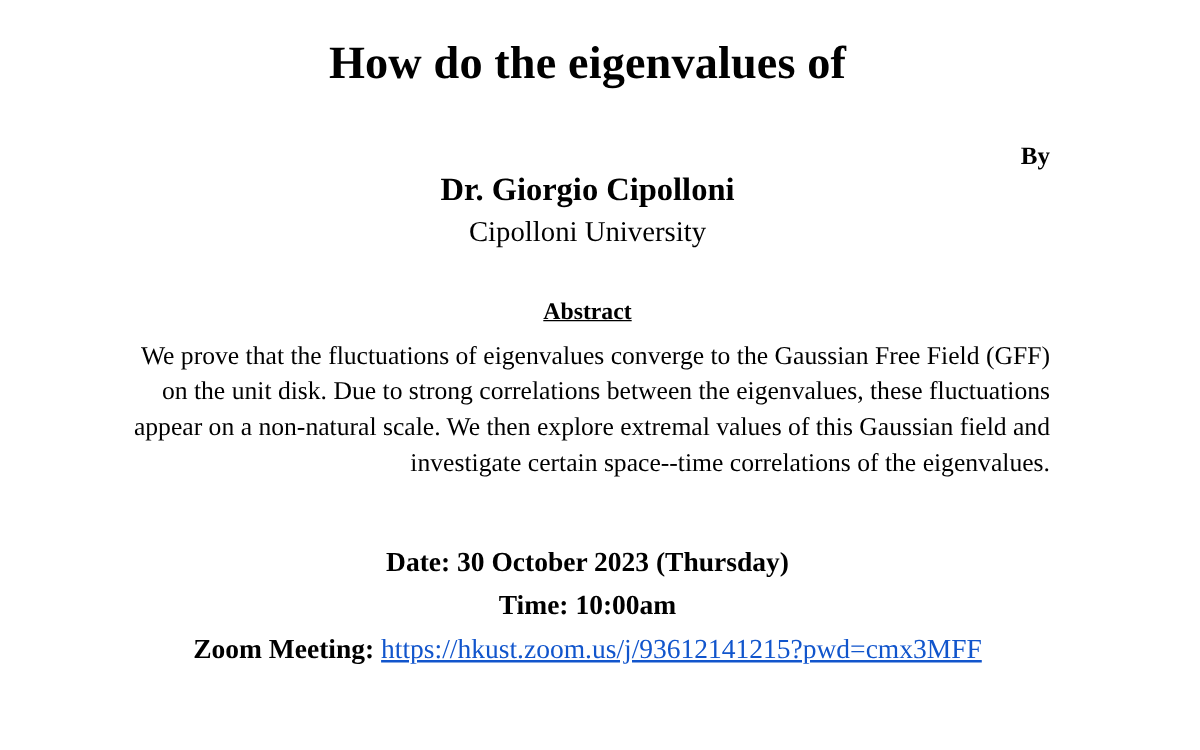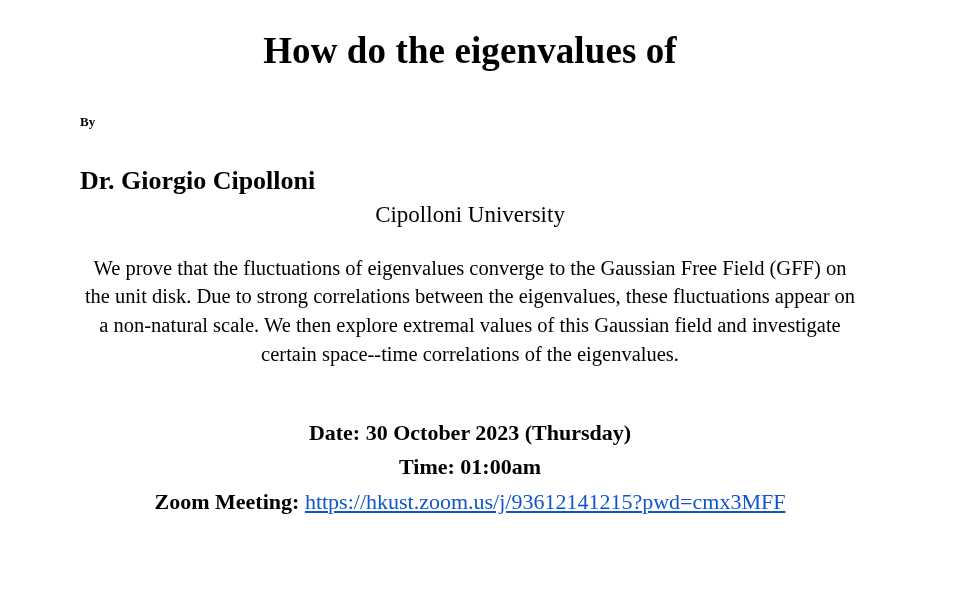--- a/index.html
+++ b/index.html
@@ -12,65 +12,64 @@
     height: 600px;
     overflow: hidden;
     font-family: "Liberation Serif", "DejaVu Serif", serif;
     color: #000000;
   }
   .page {
     width: 940px;
     height: 600px;
     position: relative;
     box-sizing: border-box;
-    padding: 0 80px;
+    padding: 0 100px;
   }
   .title {
     text-align: center;
     font-weight: bold;
     font-size: 37px;
     line-height: 1.45;
     margin: 0;
     padding-top: 24px;
     letter-spacing: 0.1px;
   }
   .title .line {
     display: block;
   }
   .by {
-    text-align: left;
+    text-align: right;
     font-weight: bold;
-    font-size: 13px;
+    font-size: 20px;
     margin-top: 36px;
   }
   .speaker {
-    text-align: left;
+    text-align: center;
     font-weight: bold;
     font-size: 26px;
-    margin-top: 36px;
   }
   .affiliation {
     text-align: center;
     font-size: 23px;
     margin-top: 6px;
   }
   .abstract-heading {
     text-align: center;
     font-weight: bold;
     font-size: 19px;
     margin-top: 40px;
   }
   .abstract-heading span {
     text-decoration: underline;
   }
   .abstract-body {
     font-size: 20.5px;
     line-height: 1.40;
-    text-align: center;
-    margin-top: 26px;
+    text-align: right;
+    margin-top: 10px;
     padding: 0 0px;
   }
   .details {
     margin-top: 48px;
     text-align: center;
   }
   .detail-line {
     font-weight: bold;
     font-size: 22px;
     line-height: 1.55;
@@ -94,25 +93,28 @@
 
   <h1 class="title">
     <span class="line">How do the eigenvalues of</span>
   </h1>
 
   <div class="by">By</div>
 
   <div class="speaker">Dr. Giorgio Cipolloni</div>
   <div class="affiliation">Cipolloni University</div>
 
+  <div class="abstract-heading">
+    <span>Abstract</span>
+  </div>
 
   <p class="abstract-body">We prove that the fluctuations of eigenvalues converge to the Gaussian Free Field (GFF) on the unit disk. Due to strong correlations between the eigenvalues, these fluctuations appear on a non-natural scale. We then explore extremal values of this Gaussian field and investigate certain space--time correlations of the eigenvalues.</p>
 
   <div class="details">
     <div class="detail-line">Date: 30 October 2023 (Thursday)</div>
-    <div class="detail-line">Time: 01:00am</div>
+    <div class="detail-line">Time: 10:00am</div>
     <div class="zoom-line">
       <span>Zoom Meeting:</span>
       <a class="zoom-link" href="#">https://hkust.zoom.us/j/93612141215?pwd=cmx3MFF</a>
     </div>
   </div>
 
 </div>
 
 </body></html>

